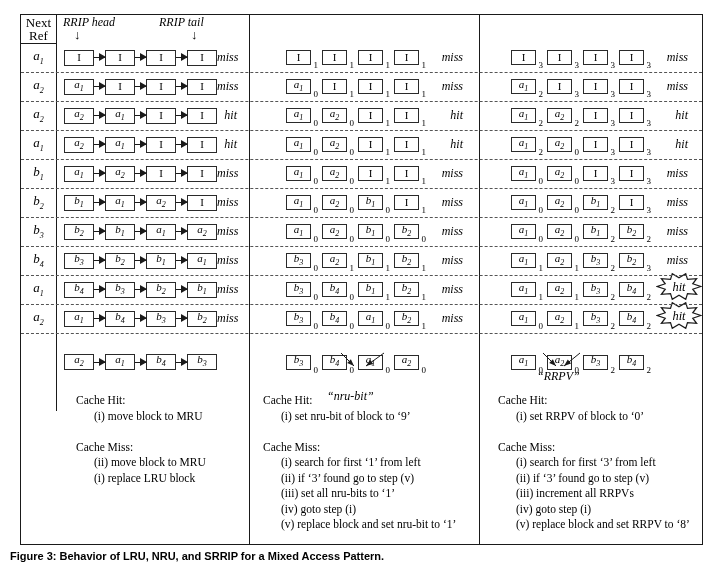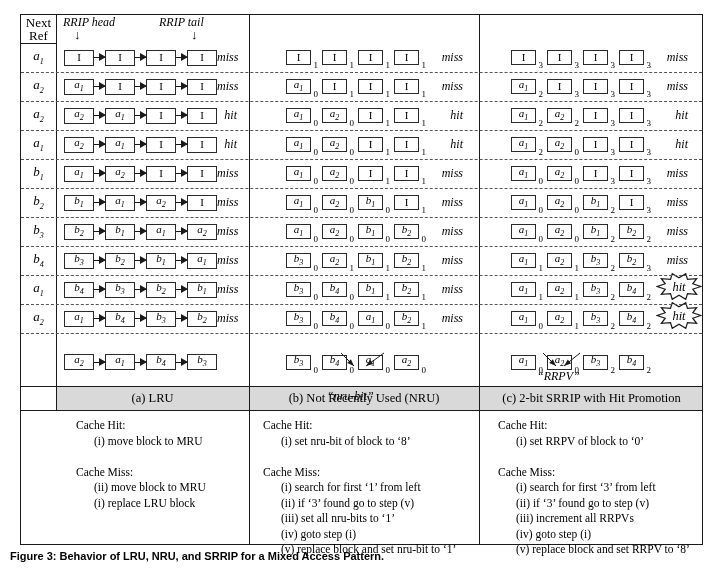--- a/index.html
+++ b/index.html
@@ -763,39 +763,33 @@
               <line x1="64" y1="0" x2="77" y2="13" stroke="#1a1a1a" stroke-width="1"></line>
               <polygon points="77,13 70.21177490060914,9.888730162779192 73.8887301627792,6.211774900609145" fill="#1a1a1a"></polygon>
               <line x1="101" y1="0" x2="85" y2="13" stroke="#1a1a1a" stroke-width="1"></line>
               <polygon points="85,13 88.79325717556824,6.56795522403645 92.07233882605948,10.603748024641032" fill="#1a1a1a"></polygon>
             </svg>
             <div class="ann-label" style="left: 58px;">“RRPV”</div>
           </div>
         </div>
       </div>
 
-    <div class="band">
-      <div class="bcell b-ref"></div>
-      <div class="bcell b-a">(a) LRU</div>
-      <div class="bcell b-b">(b) Not Recently Used (NRU)</div>
-      <div class="bcell b-c">(c) 2-bit SRRIP with Hit Promotion</div>
-    </div>
 
     <div class="rules">
       <div class="rcol r-a">
         <div class="rtitle">Cache Hit:</div>
         <div class="rstep">(i) move block to MRU</div>
         <div class="rgap"></div>
         <div class="rtitle">Cache Miss:</div>
         <div class="rstep">(ii) move block to MRU</div>
         <div class="rstep">(i) replace LRU block</div>
       </div>
       <div class="rcol r-b">
         <div class="rtitle">Cache Hit:</div>
-        <div class="rstep">(i) set nru-bit of block to ‘8’</div>
+        <div class="rstep">(i) set nru-bit of block to ‘9’</div>
         <div class="rgap"></div>
         <div class="rtitle">Cache Miss:</div>
         <div class="rstep">(i) search for first ‘1’ from left</div>
         <div class="rstep">(ii) if ‘3’ found go to step (v)</div>
         <div class="rstep">(iii) set all nru-bits to ‘1’</div>
         <div class="rstep">(iv) goto step (i)</div>
         <div class="rstep">(v) replace block and set nru-bit to ‘1’</div>
       </div>
       <div class="rcol r-c">
         <div class="rtitle">Cache Hit:</div>

